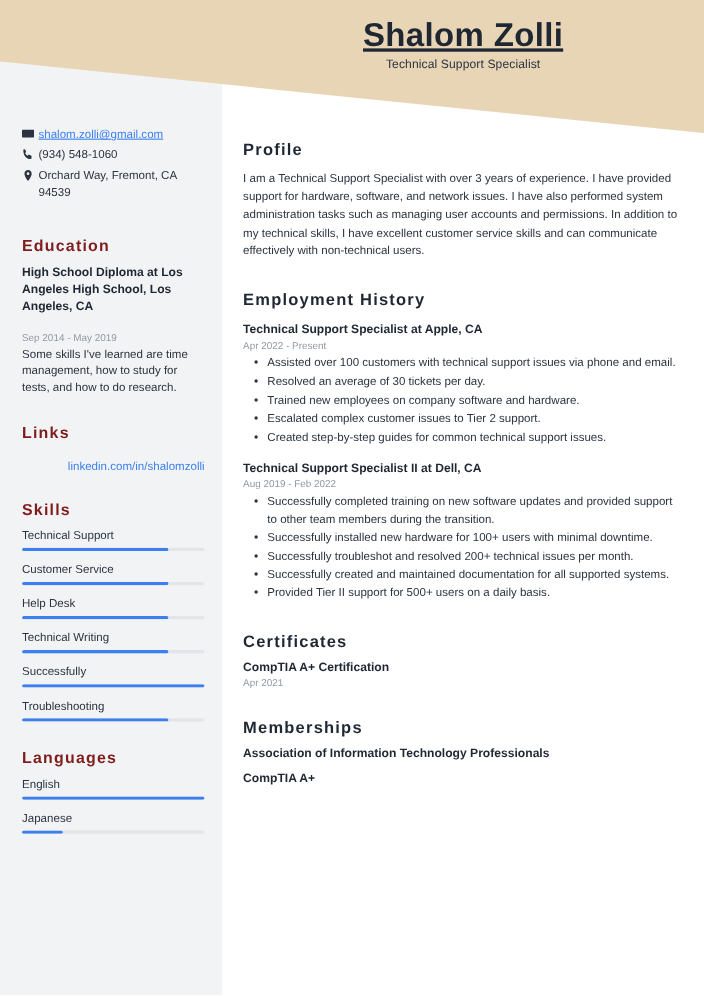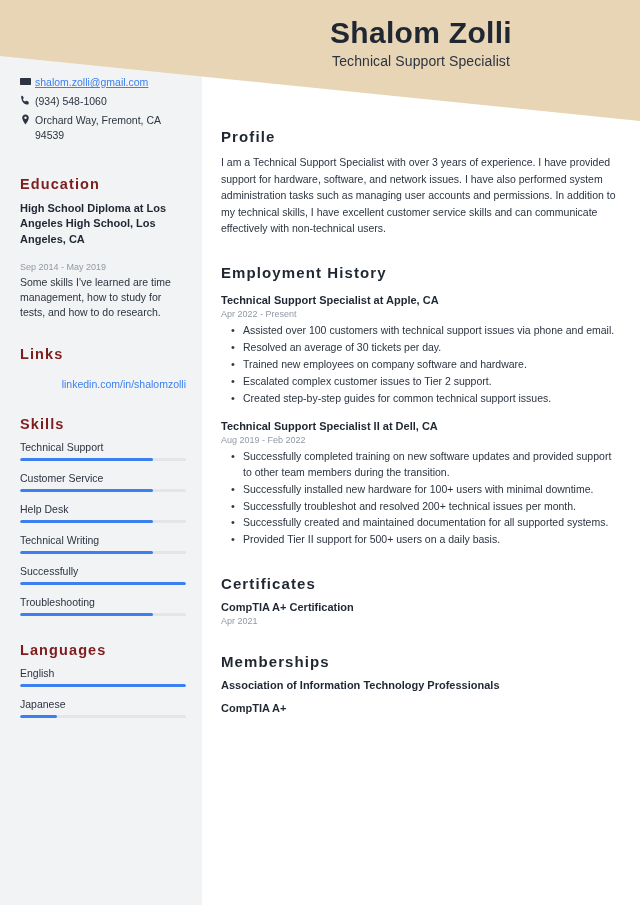--- a/index.html
+++ b/index.html
@@ -48,35 +48,36 @@
     text-align: center;
     z-index: 4;
   }
   .name {
     font-size: 30px;
     font-weight: bold;
     letter-spacing: 0.3px;
     color: #1f2733;
     line-height: 1.12;
     margin: 0;
+    text-decoration: underline;
   }
   .job-title {
-    font-size: 14px;
+    font-size: 11px;
     color: #2b3440;
     margin: 3px 0 0 0;
     letter-spacing: 0.1px;
   }
 
   
   .sidebar {
     position: absolute;
     left: 0;
     top: 0;
     width: 202px;
-    padding: 75px 0 0 0;
+    padding: 115px 0 0 0;
     box-sizing: border-box;
     z-index: 5;
   }
   .sb-inner { padding: 0 16px 0 20px; }
 
   .contact-row {
     display: flex;
     align-items: flex-start;
     margin-bottom: 5px;
     font-size: 10.5px;

